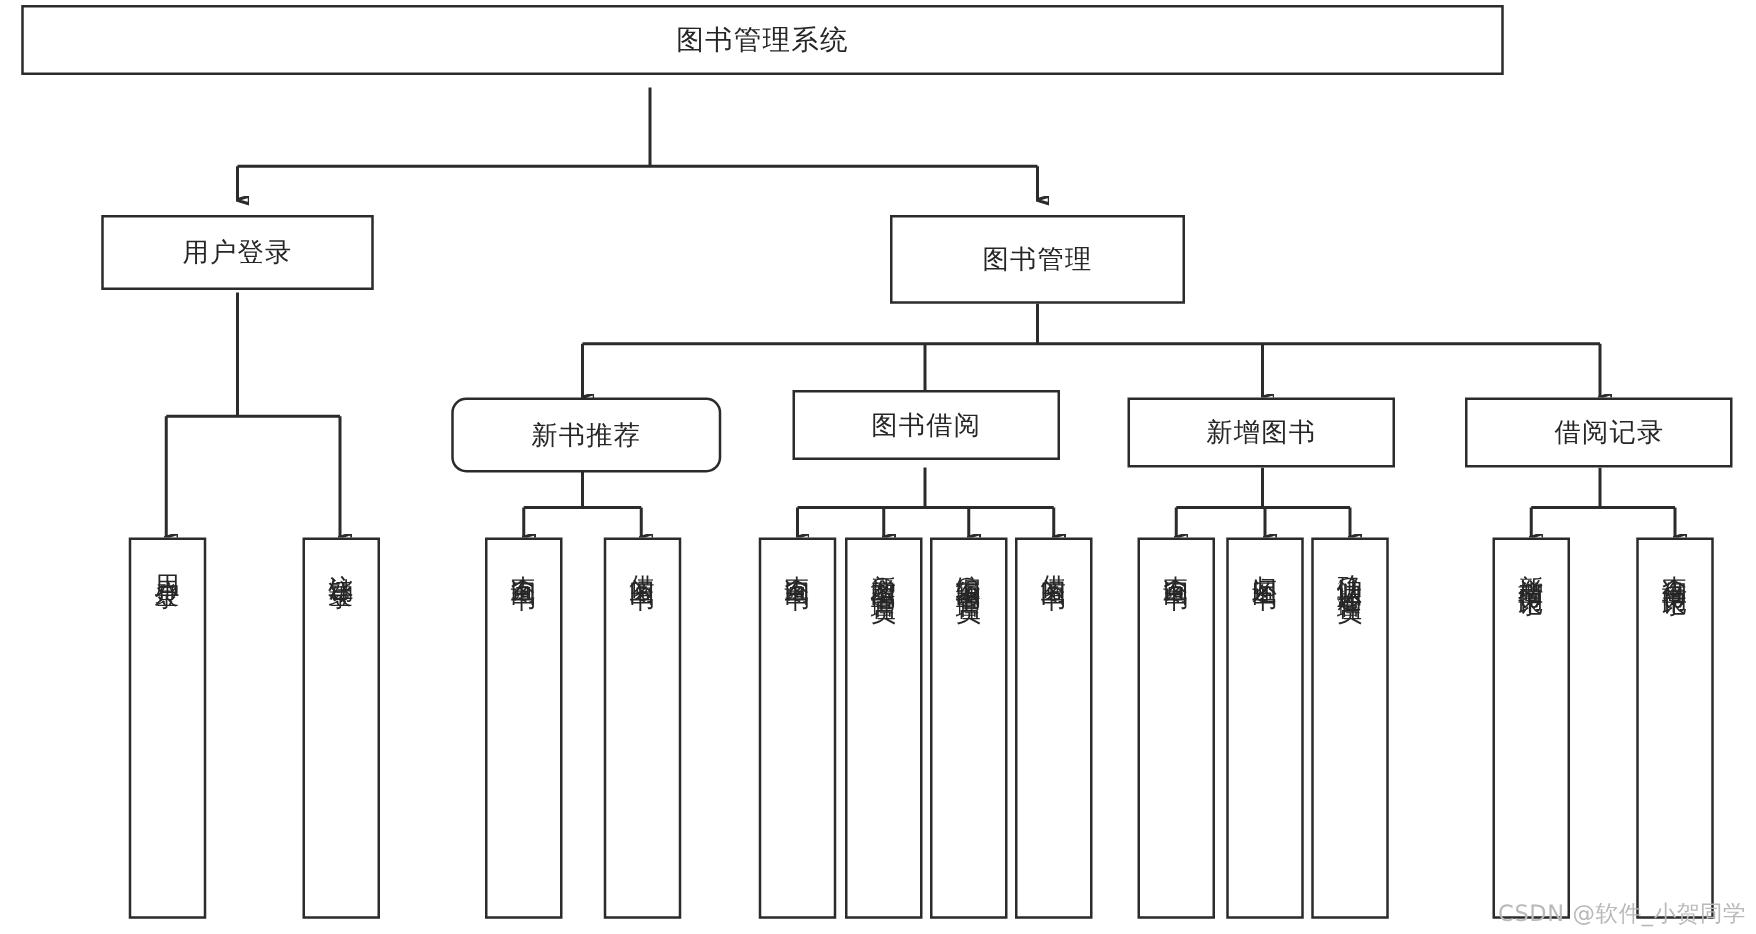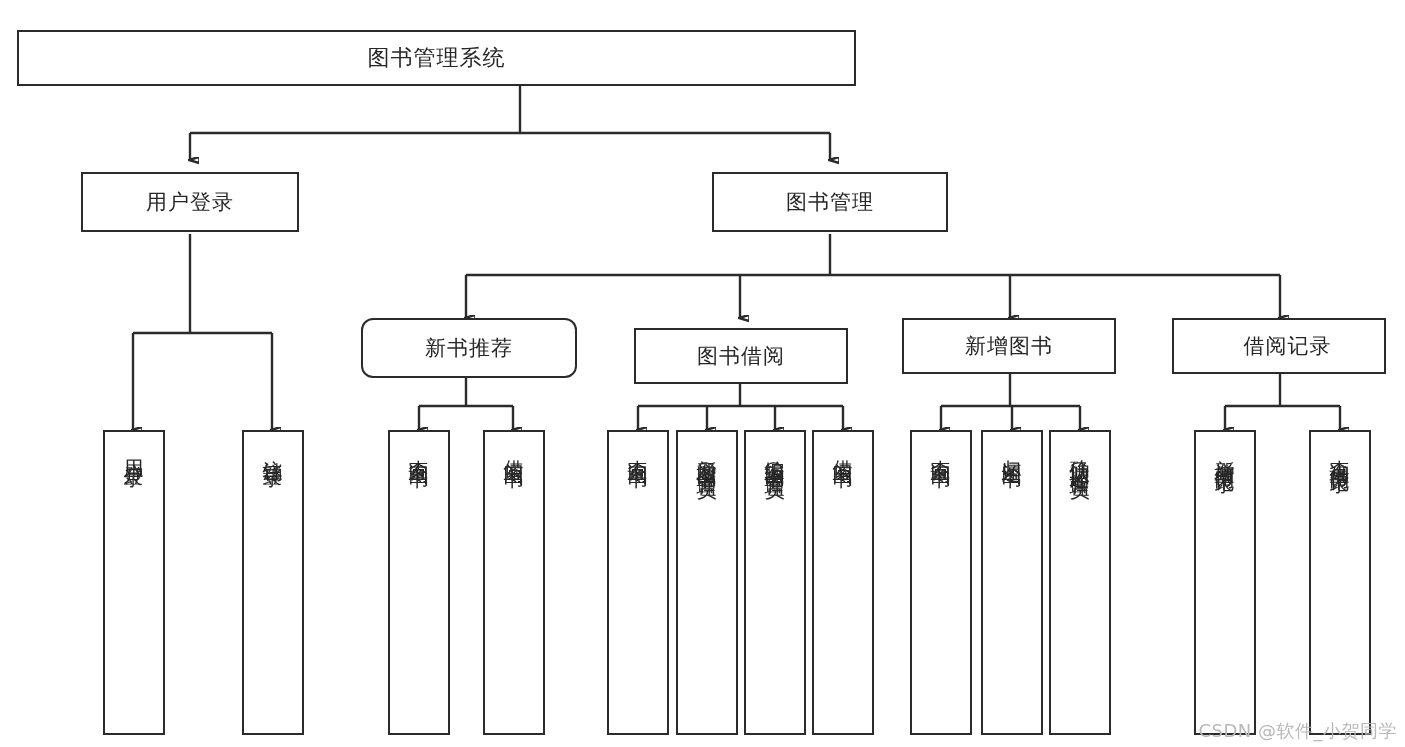--- a/index.html
+++ b/index.html
@@ -121,37 +121,37 @@
     <path d="M941,406 L941,430" marker-end="url(#arrow)"></path>
     <path d="M1012,406 L1012,430" marker-end="url(#arrow)"></path>
     <path d="M1080,406 L1080,430" marker-end="url(#arrow)"></path>
 
     <path d="M1280,374 L1280,406"></path>
     <path d="M1225,406 L1340,406"></path>
     <path d="M1225,406 L1225,430" marker-end="url(#arrow)"></path>
     <path d="M1340,406 L1340,430" marker-end="url(#arrow)"></path>
   </svg>
 
-  <div class="node h root" style="left:17px;top:30px;width:839px;height:56px;font-family:Liberation Serif, serif;">
+  <div class="node h root" style="left:17px;top:4px;width:1186px;height:56px;font-family:Liberation Serif, serif;">
     <span>图书管理系统</span>
   </div>
 
   <div class="node h" style="left:81px;top:172px;width:218px;height:60px;">
     <span>用户登录</span>
   </div>
 
-  <div class="node h" style="left:712px;top:172px;width:236px;height:60px;">
+  <div class="node h" style="left:712px;top:172px;width:236px;height:71px;">
     <span>图书管理</span>
   </div>
 
   <div class="node h" style="left:361px;top:318px;width:216px;height:60px;border-radius:12px;">
     <span>新书推荐</span>
   </div>
 
-  <div class="node h" style="left:634px;top:328px;width:214px;height:56px;">
+  <div class="node h" style="left:634px;top:312px;width:214px;height:56px;">
     <span>图书借阅</span>
   </div>
 
   <div class="node h" style="left:902px;top:318px;width:214px;height:56px;">
     <span>新增图书</span>
   </div>
 
   <div class="node h" style="left:1172px;top:318px;width:214px;height:56px;padding-left:17px;">
     <span>借阅记录</span>
   </div>

